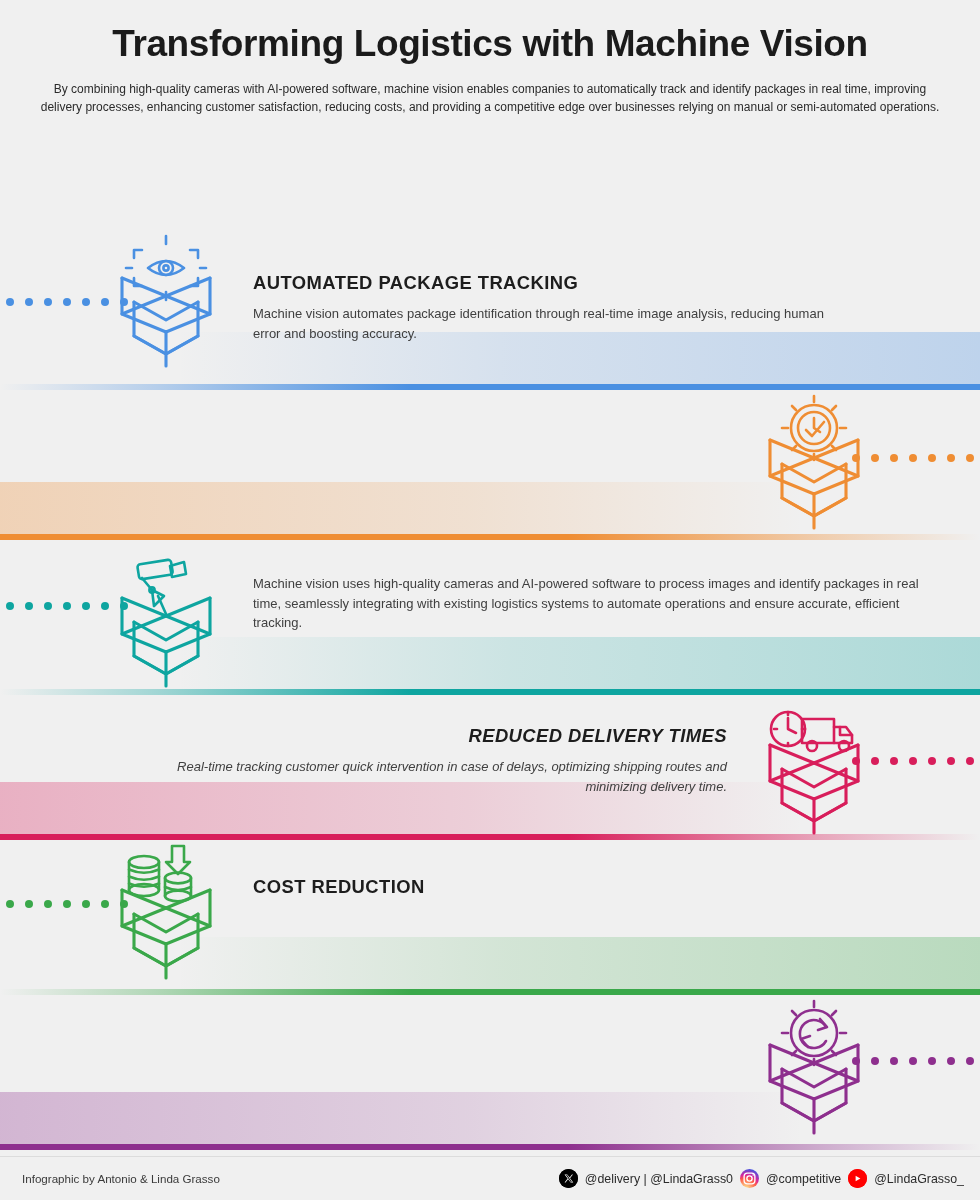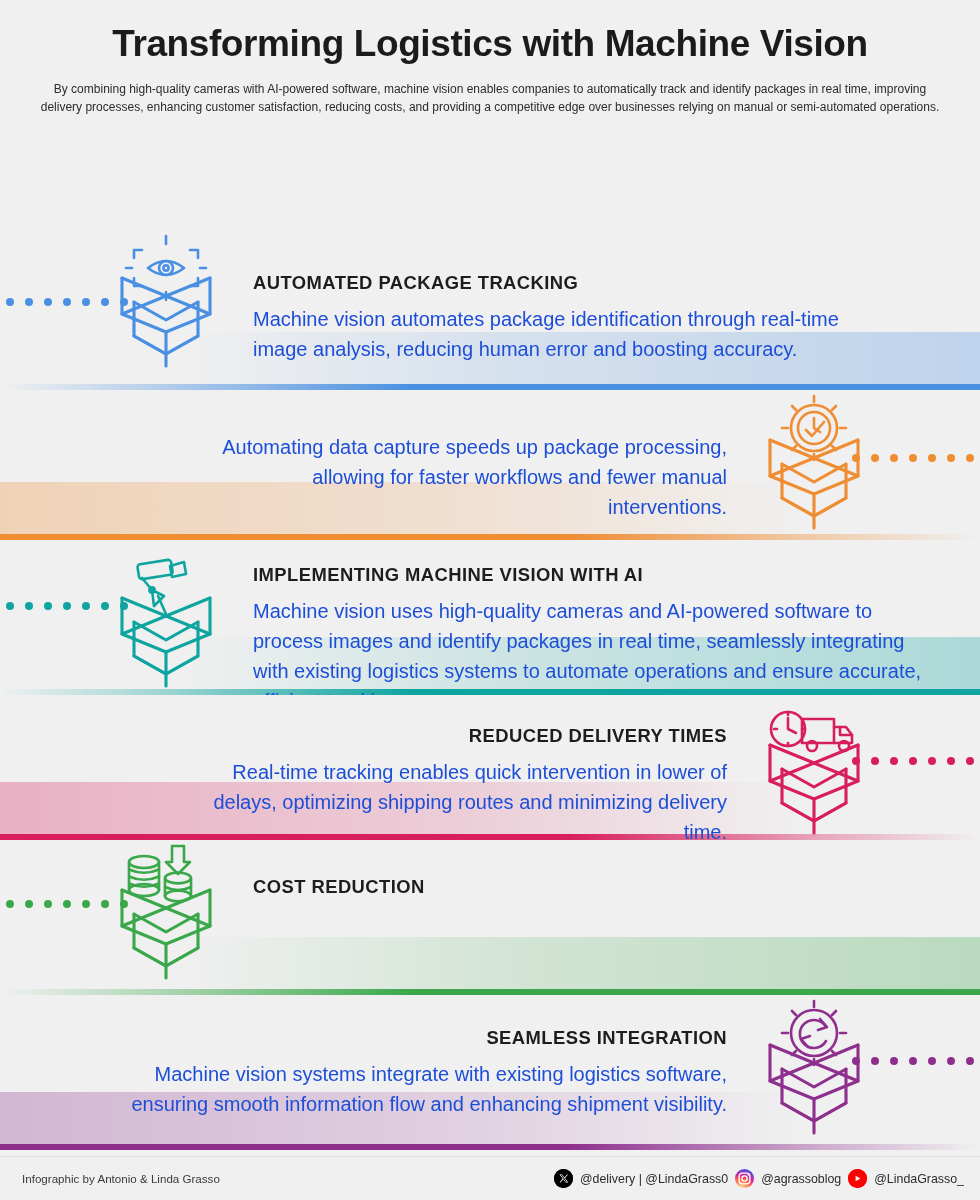--- a/index.html
+++ b/index.html
@@ -73,23 +73,23 @@
 
   .sec-head {
     font-size: 18.4px;
     font-weight: 600;
     letter-spacing: 0.45px;
     color: #1d1d1d;
     white-space: nowrap;
   }
   .sec-body {
     margin-top: 10px;
-    font-size: 20px;
+    font-size: 13px;
     line-height: 1.5;
-    color: #1d4ed8;
+    color: #404040;
   }
 
   
   .icon-wrap { position: absolute; top: 0; }
   .sec-left .icon-wrap { left: 108px; }
   .sec-right .icon-wrap { right: 108px; }
 
   
   .dots {
     position: absolute;
@@ -240,21 +240,20 @@
       <path d="M102 46 L102 82"></path>
       <path d="M58 64 L102 46"></path>
       <path d="M26 70 L26 104 L58 122 L90 104 L90 70"></path>
       <path d="M58 100 L58 134"></path>
       <path d="M26 104 L58 122 L90 104"></path>
       <path d="M26 70 L58 88 L90 70"></path>
     </g>
   </svg></div>
 
       <div class="txt" style="top: 32px; width: 520px;">
-        <div class="sec-body">Automating data capture speeds up package processing, allowing for faster workflows and fewer manual interventions.</div>
       </div>
     </div>
       </div>
       <div class="section sec-left" style="position: absolute; left: 0px; top: 540px; height: 155px;">
     <div class="band-glow" style="background: linear-gradient(to right, rgba(14,165,160,0) 0%, rgba(14,165,160,0) 18%, rgba(14,165,160,0.16) 52%, rgba(14,165,160,0.3) 100%);"></div>
     <div class="band-bar" style="background: linear-gradient(to right, rgba(14,165,160,0) 0%, rgba(14,165,160,0.35) 16%, rgba(14,165,160,1) 42%, rgba(14,165,160,1) 100%);"></div>
 
     <div class="sec-inner">
       <div class="dots" style="top:62px;">
             <i style="background:#0ea5a0"></i>
@@ -284,21 +283,20 @@
       <path d="M102 46 L102 82"></path>
       <path d="M58 64 L102 46"></path>
       <path d="M26 70 L26 104 L58 122 L90 104 L90 70"></path>
       <path d="M58 100 L58 134"></path>
       <path d="M26 104 L58 122 L90 104"></path>
       <path d="M26 70 L58 88 L90 70"></path>
     </g>
   </svg></div>
 
       <div class="txt" style="top: 24px; width: 690px;">
-        <div class="sec-head">IMPLEMENTING MACHINE VISION WITH AI</div>
         <div class="sec-body">Machine vision uses high-quality cameras and AI-powered software to process images and identify packages in real time, seamlessly integrating with existing logistics systems to automate operations and ensure accurate, efficient tracking.</div>
       </div>
     </div>
       </div>
       <div class="section sec-right" style="position: absolute; left: 0px; top: 695px; height: 145px;">
     <div class="band-glow" style="background: linear-gradient(to left, rgba(216,30,91,0) 0%, rgba(216,30,91,0) 18%, rgba(216,30,91,0.16) 52%, rgba(216,30,91,0.3) 100%);"></div>
     <div class="band-bar" style="background: linear-gradient(to left, rgba(216,30,91,0) 0%, rgba(216,30,91,0.35) 16%, rgba(216,30,91,1) 42%, rgba(216,30,91,1) 100%);"></div>
 
     <div class="sec-inner">
       <div class="dots" style="top:62px;">
@@ -333,23 +331,23 @@
       <path d="M14 46 L14 82"></path>
       <path d="M102 46 L102 82"></path>
       <path d="M58 64 L102 46"></path>
       <path d="M26 70 L26 104 L58 122 L90 104 L90 70"></path>
       <path d="M58 100 L58 134"></path>
       <path d="M26 104 L58 122 L90 104"></path>
       <path d="M26 70 L58 88 L90 70"></path>
     </g>
   </svg></div>
 
-      <div class="txt" style="top: 30px; width: 560px;">
+      <div class="txt" style="top: 30px; width: 560px; font-style: italic;">
         <div class="sec-head">REDUCED DELIVERY TIMES</div>
-        <div class="sec-body">Real-time tracking enables quick intervention in lower of delays, optimizing shipping routes and minimizing delivery time.</div>
+        <div class="sec-body">Real-time tracking customer quick intervention in case of delays, optimizing shipping routes and minimizing delivery time.</div>
       </div>
     </div>
       </div>
       <div class="section sec-left" style="position: absolute; left: 0px; top: 840px; height: 155px;">
     <div class="band-glow" style="background: linear-gradient(to right, rgba(58,168,74,0) 0%, rgba(58,168,74,0) 18%, rgba(58,168,74,0.16) 52%, rgba(58,168,74,0.3) 100%);"></div>
     <div class="band-bar" style="background: linear-gradient(to right, rgba(58,168,74,0) 0%, rgba(58,168,74,0.35) 16%, rgba(58,168,74,1) 42%, rgba(58,168,74,1) 100%);"></div>
 
     <div class="sec-inner">
       <div class="dots" style="top:60px;">
             <i style="background:#3aa84a"></i>
@@ -435,24 +433,20 @@
       <path d="M14 46 L14 82"></path>
       <path d="M102 46 L102 82"></path>
       <path d="M58 64 L102 46"></path>
       <path d="M26 70 L26 104 L58 122 L90 104 L90 70"></path>
       <path d="M58 100 L58 134"></path>
       <path d="M26 104 L58 122 L90 104"></path>
       <path d="M26 70 L58 88 L90 70"></path>
     </g>
   </svg></div>
 
-      <div class="txt" style="top: 32px; width: 620px;">
-        <div class="sec-head">SEAMLESS INTEGRATION</div>
-        <div class="sec-body">Machine vision systems integrate with existing logistics software, ensuring smooth information flow and enhancing shipment visibility.</div>
-      </div>
     </div>
       </div>
     </div>
 
   <div class="footer">
     <div class="footer-credit">Infographic by Antonio &amp; Linda Grasso</div>
     <div class="footer-social">
       <span class="sico x">
         <svg viewBox="0 0 24 24" width="19" height="19">
             <circle cx="12" cy="12" r="12" fill="#000"></circle>
@@ -460,21 +454,21 @@
           </svg>
       </span>
       <span>@delivery | @LindaGrass0</span>
       <span class="sico ig">
         <svg viewBox="0 0 24 24" width="19" height="19">
             <rect x="5.2" y="5.2" width="13.6" height="13.6" rx="4.2" fill="none" stroke="#fff" stroke-width="1.7"></rect>
             <circle cx="12" cy="12" r="3.3" fill="none" stroke="#fff" stroke-width="1.7"></circle>
             <circle cx="16.6" cy="7.5" r="1" fill="#fff"></circle>
           </svg>
       </span>
-      <span>@agrassoblog</span>
+      <span>@competitive</span>
       <span class="sico yt">
         <svg viewBox="0 0 24 24" width="19" height="19">
             <circle cx="12" cy="12" r="12" fill="#ff0000"></circle>
             <path d="M9.6 8.4l6 3.6-6 3.6z" fill="#fff"></path>
           </svg>
       </span>
       <span>@LindaGrasso_</span>
     </div>
   </div>
 </div>

